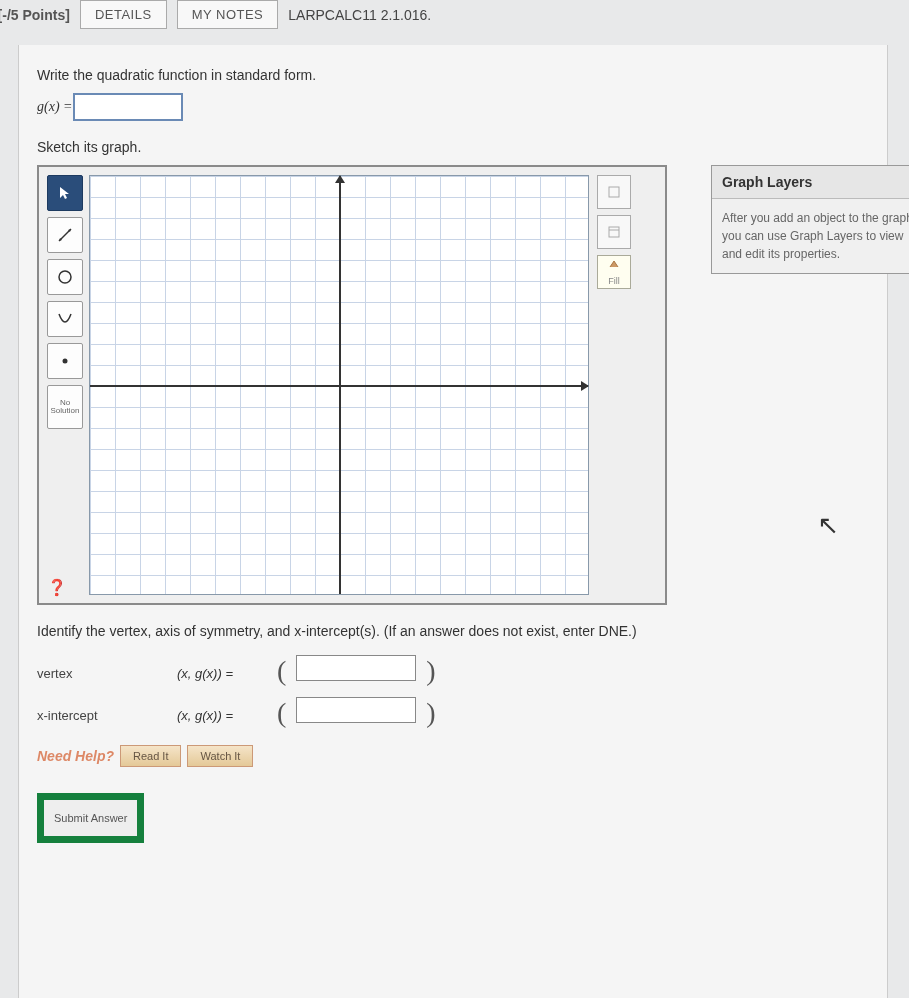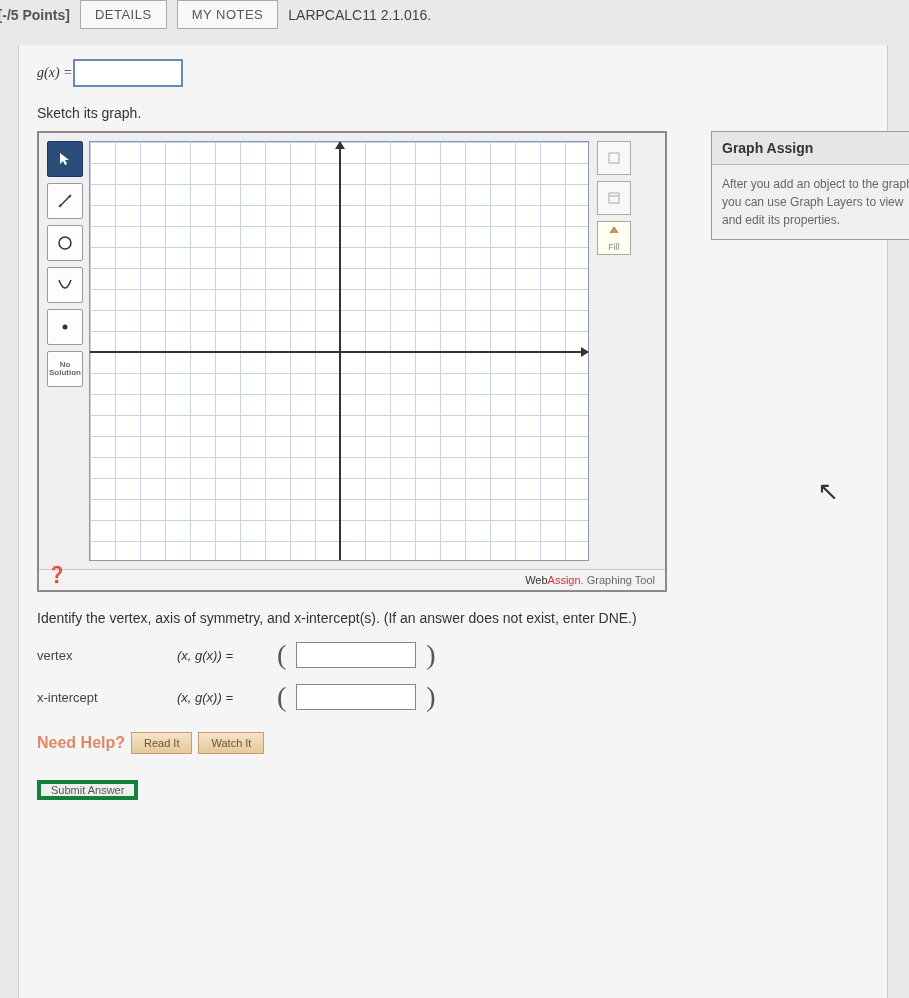--- a/index.html
+++ b/index.html
@@ -80,21 +80,21 @@
     width: 36px; height: 36px;
     border: 1px solid #999;
     background: #fdfdfd;
     display: flex;
     align-items: center;
     justify-content: center;
     cursor: pointer;
     border-radius: 2px;
   }
   .tool.sel { background: #2a4d7a; border-color:#1d3a60; }
-  .tool.nosol { font-size: 8px; color:#666; text-align:center; line-height:1; flex-direction:column;height:36px;font-weight:bold;}
+  .tool.nosol { font-size: 8px; color:#666; text-align:center; line-height:1; flex-direction:column;height:44px;}
   .grid-canvas {
     width: 500px;
     height: 420px;
     background: #fff;
     border: 1px solid #89a;
     position: relative;
     background-image:
       linear-gradient(#c8d4e6 1px, transparent 1px),
       linear-gradient(90deg, #c8d4e6 1px, transparent 1px);
     background-size: 25px 21px;
@@ -145,45 +145,45 @@
   .layers-body {
     padding: 10px;
     font-size: 12px;
     color: #666;
     line-height: 1.5;
     background:#f0f0f0;
   }
   .identify { margin-top: 18px; }
   .answer-row {
     display: flex;
-    align-items: center;
+    align-items: flex-end;
     gap: 10px;
     margin: 16px 0;
   }
   .answer-row .lbl { width: 130px; font-size: 13px; color:#444; }
   .answer-row .fn { font-style: italic; font-family:Liberation Sans, sans-serif; width:90px; font-size:13px;}
   .paren { font-size:28px; font-family:'Times New Roman', serif; color:#555; line-height:20px;}
   .need-help {
     margin-top: 22px;
     display:flex; align-items:center; gap:6px;
   }
-  .need-help .nh { color:#d86; font-weight:bold; font-size:16px; }
+  .need-help .nh { color:#d86; font-weight:bold; font-size:14px;font-style:italic; }
   .nh-btn {
     border:1px solid #c97;
     background: linear-gradient(#f5e4c8, #e4c998);
     padding:4px 12px;
     font-size:11px;
     color:#654;
     cursor:pointer;
   }
   .submit-btn {
     margin-top: 26px;
-    border:4px solid #15803d;
+    border:7px solid #15803d;
     background:#eee;
-    padding:0 10px;
+    padding:12px 10px;
     font-size:11px;
     color:#555;
     cursor:pointer;
   }
   svg { display:block; }
   .cursor-decoration {
     position: absolute;
     right: 30px;
     top: 345px;
     font-size: 26px;
@@ -196,20 +196,21 @@
 
 <div class="header-row" style="padding-left:0">
   <span class="qnum">3. [-/5 Points]</span>
   <button class="hdr-btn">DETAILS</button>
   <button class="hdr-btn">MY NOTES</button>
   <span class="book-ref">LARPCALC11 2.1.016.</span>
 </div>
 
 <div class="main-panel">
 
+  <div class="prompt">Write the quadratic function in standard form.</div>
 
 
   <div class="gx-row">
     <span class="gx">g(x) =</span>
     <input class="answer-box" style="">
   </div>
 
   <div class="prompt">Sketch its graph.</div>
 
   <div class="graph-area">
@@ -270,28 +271,25 @@
             <span style="display:flex;flex-direction:column;align-items:center;gap:7px;">
               <svg width="12" height="10">
                   <path d="M2 8 L6 2 L10 8" fill="#c96" stroke="#a74"></path>
                 </svg>
               <span>Fill</span>
             </span>
           </div>
         </div>
       </div>
       <span class="help-icon">❓</span>
-      <div class="graph-footer">
-        <span class="wa"><span>Web</span><b>Assign</b></span><span>. Graphing Tool</span>
-      </div>
     </div>
 
     <div class="layers-panel">
       <div class="layers-hdr">
-        <span>Graph Assign</span>
+        <span>Graph Layers</span>
 
       </div>
       <div class="layers-body">After you add an object to the graph you can use Graph Layers to view and edit its properties.</div>
     </div>
 
     <span class="cursor-decoration">↖</span>
   </div>
 
   <div class="identify">
     <div class="prompt">Identify the vertex, axis of symmetry, and x-intercept(s). (If an answer does not exist, enter DNE.)</div>

